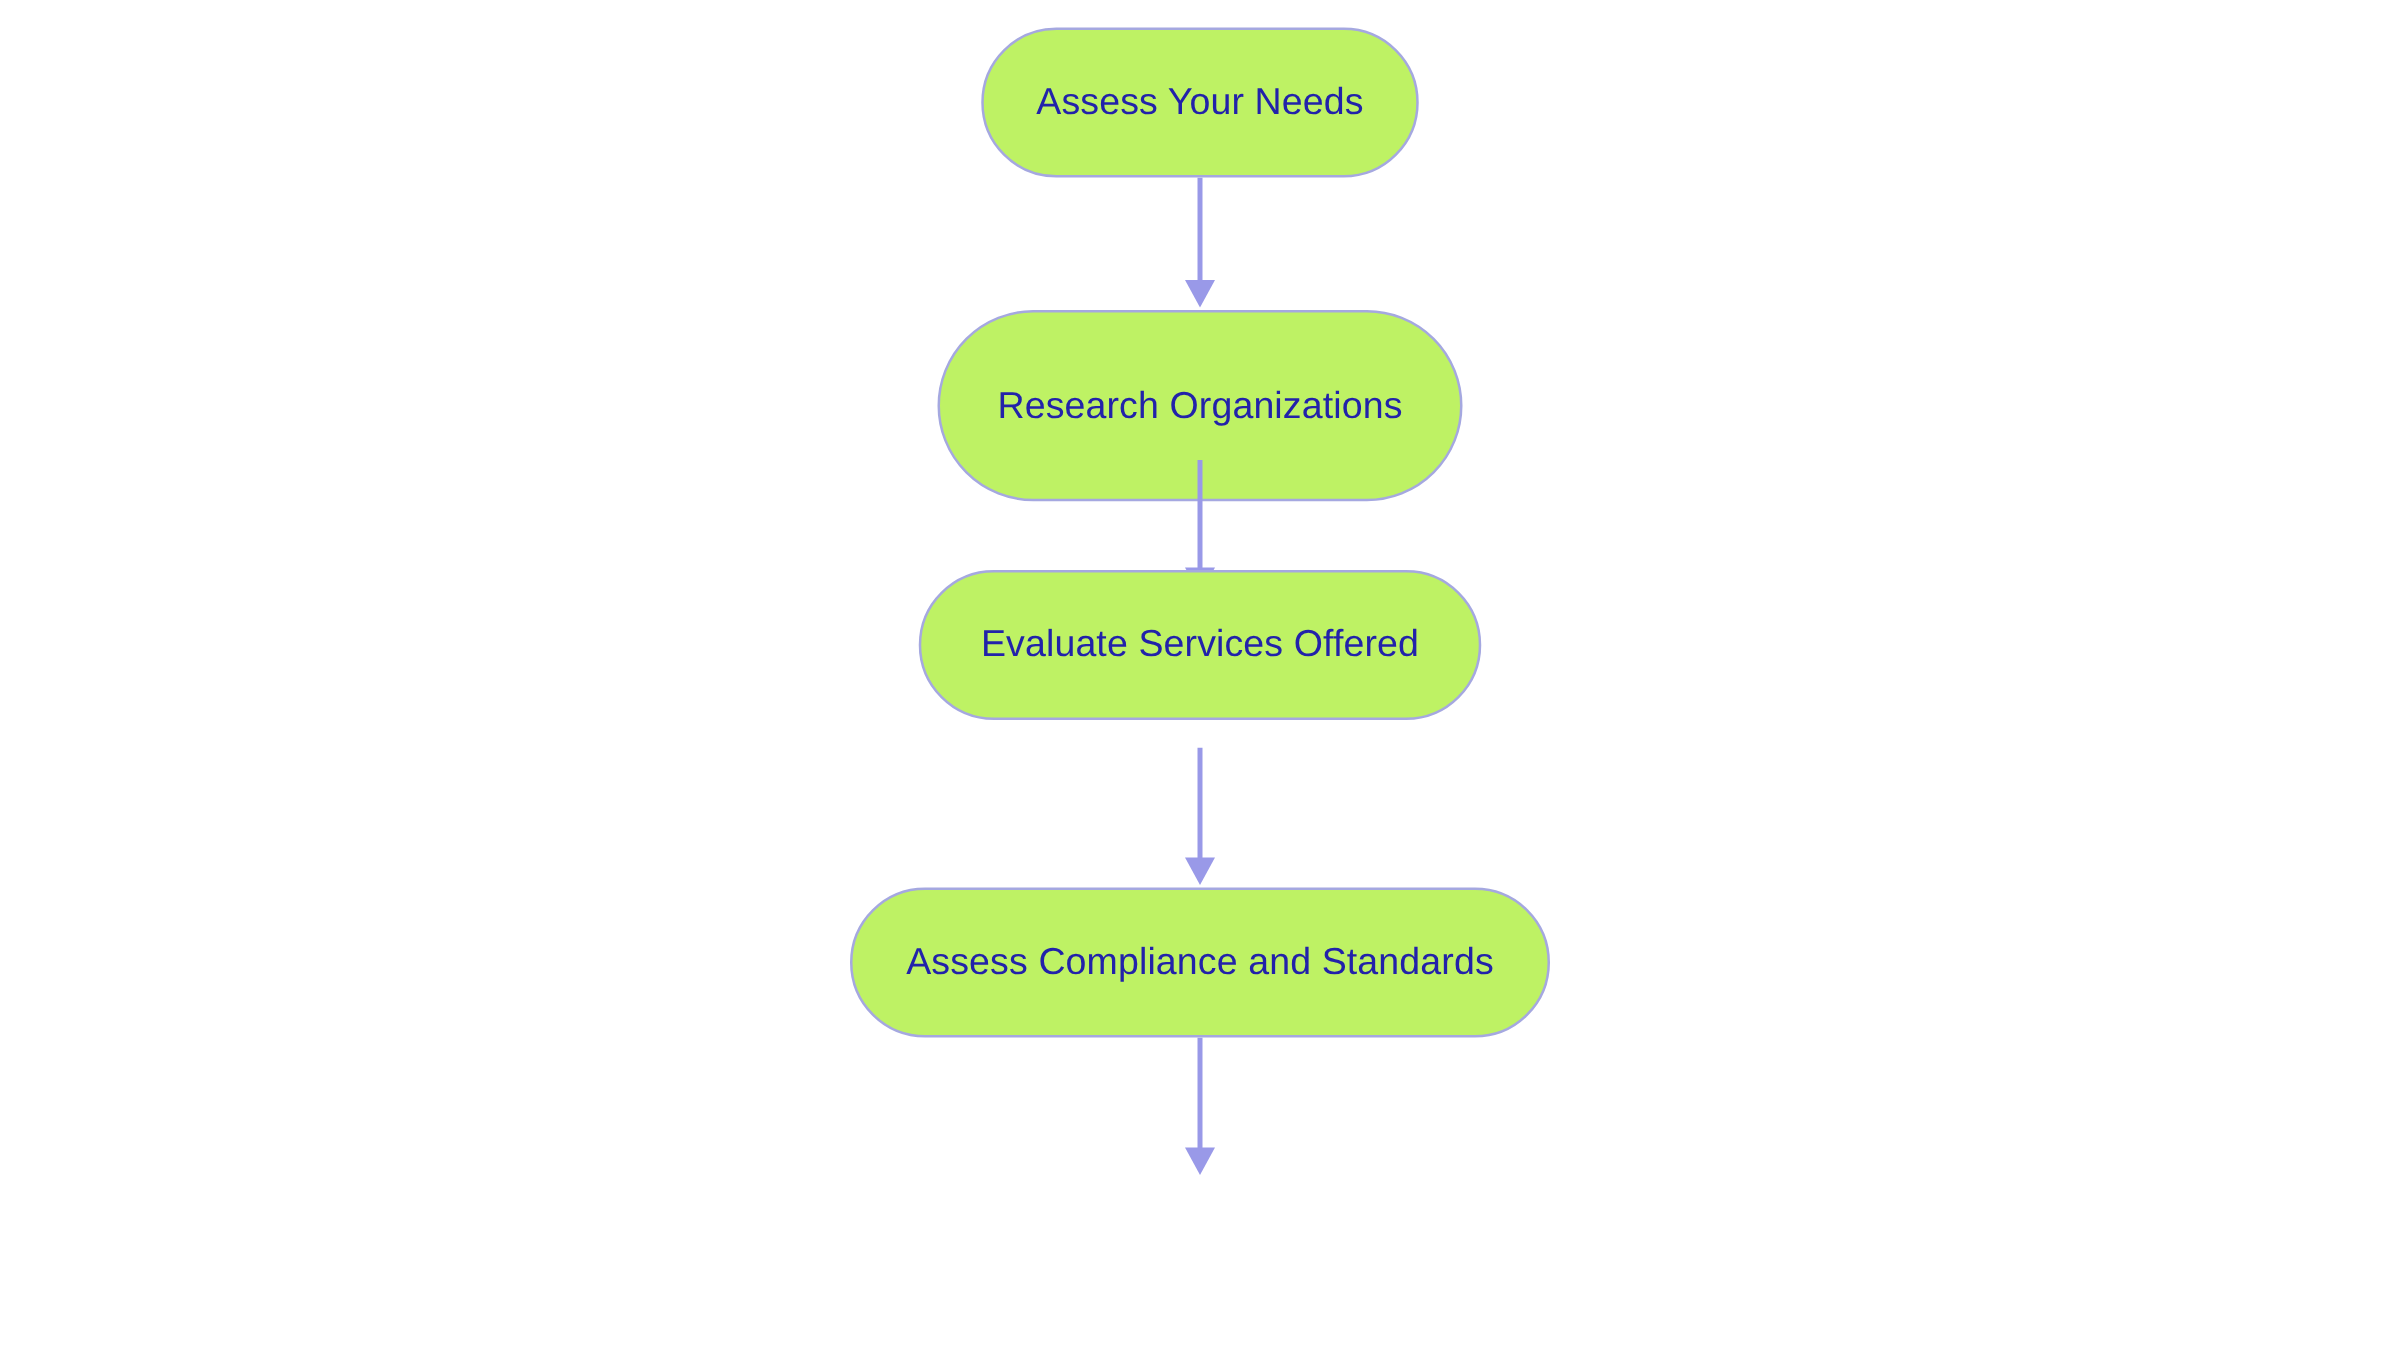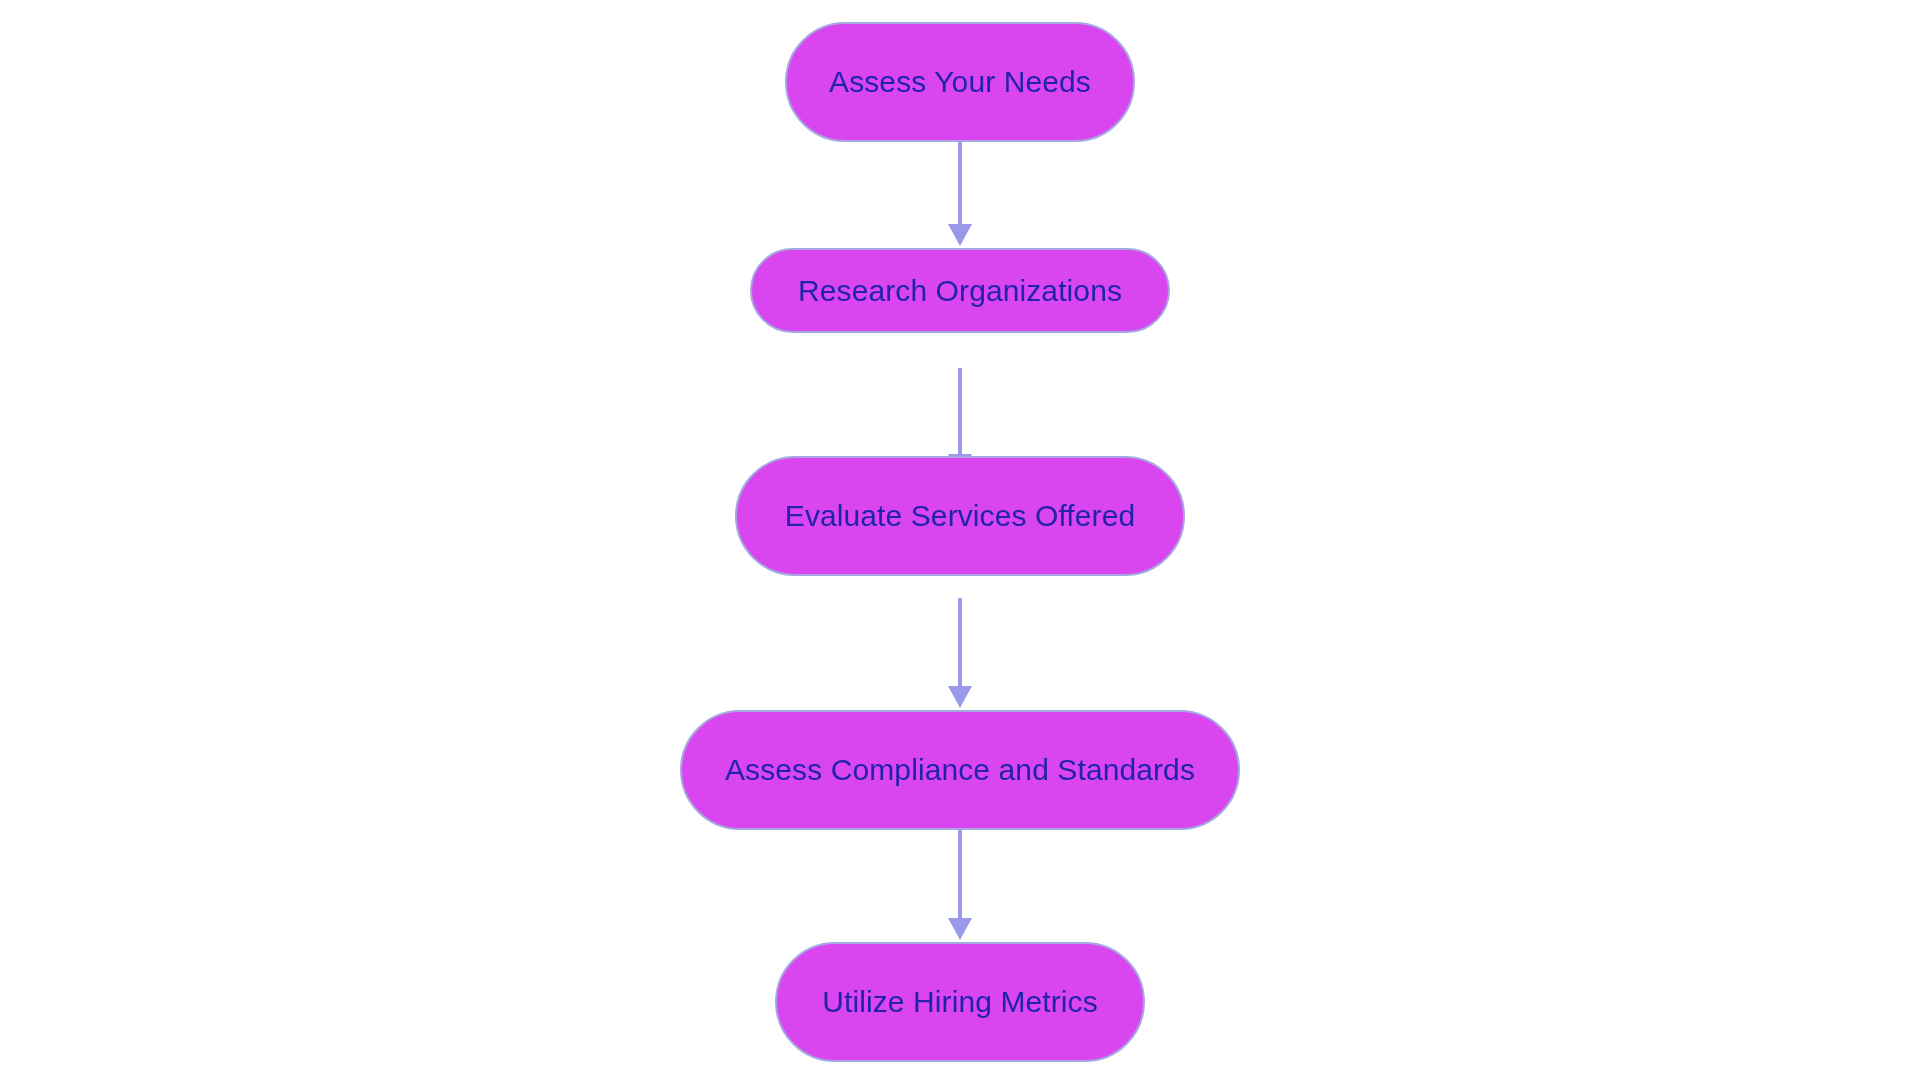--- a/index.html
+++ b/index.html
@@ -20,41 +20,41 @@
     height: 1083px;
     background: #ffffff;
   }
 
   .flow-node {
     position: absolute;
     box-sizing: border-box;
     display: flex;
     align-items: center;
     justify-content: center;
-    background: #d946ef;
+    background: #bef264;
     border: 2px solid #a5a8e0;
     border-radius: 999px;
     left: 50%;
     transform: translateX(-50%);
   }
 
   .flow-node-label {
     color: #2222aa;
     font-family: "Liberation Sans", sans-serif;
     font-size: 30px;
     font-weight: 400;
     letter-spacing: 0.1px;
     line-height: 1;
     white-space: nowrap;
     text-align: center;
   }
 
   
   #node-0 { width: 350px; height: 120px; top: 22px;  }
-  #node-1 { width: 420px; height: 85px; top: 248px; }
+  #node-1 { width: 420px; height: 153px; top: 248px; }
   #node-2 { width: 450px; height: 120px; top: 456px; }
   #node-3 { width: 560px; height: 120px; top: 710px; }
   #node-4 { width: 370px; height: 120px; top: 942px; }
 
   .flow-connector {
     position: absolute;
     left: 50%;
     transform: translateX(-50%);
     width: 40px;
     pointer-events: none;
@@ -112,17 +112,14 @@
     <span class="flow-node-label">Assess Compliance and Standards</span>
   </div>
 
   <div class="flow-connector" id="connector-3">
     <svg viewBox="0 0 40 112" preserveAspectRatio="none" aria-hidden="true">
       <line x1="20" y1="0" x2="20" y2="90" stroke="#9999e8" stroke-width="4"></line>
       <polygon points="8,88 32,88 20,110" fill="#9999e8"></polygon>
     </svg>
   </div>
 
-  <div class="flow-node" id="node-4">
-    <span class="flow-node-label">Utilize Hiring Metrics</span>
-  </div>
 
 </div>
 
 </body></html>

